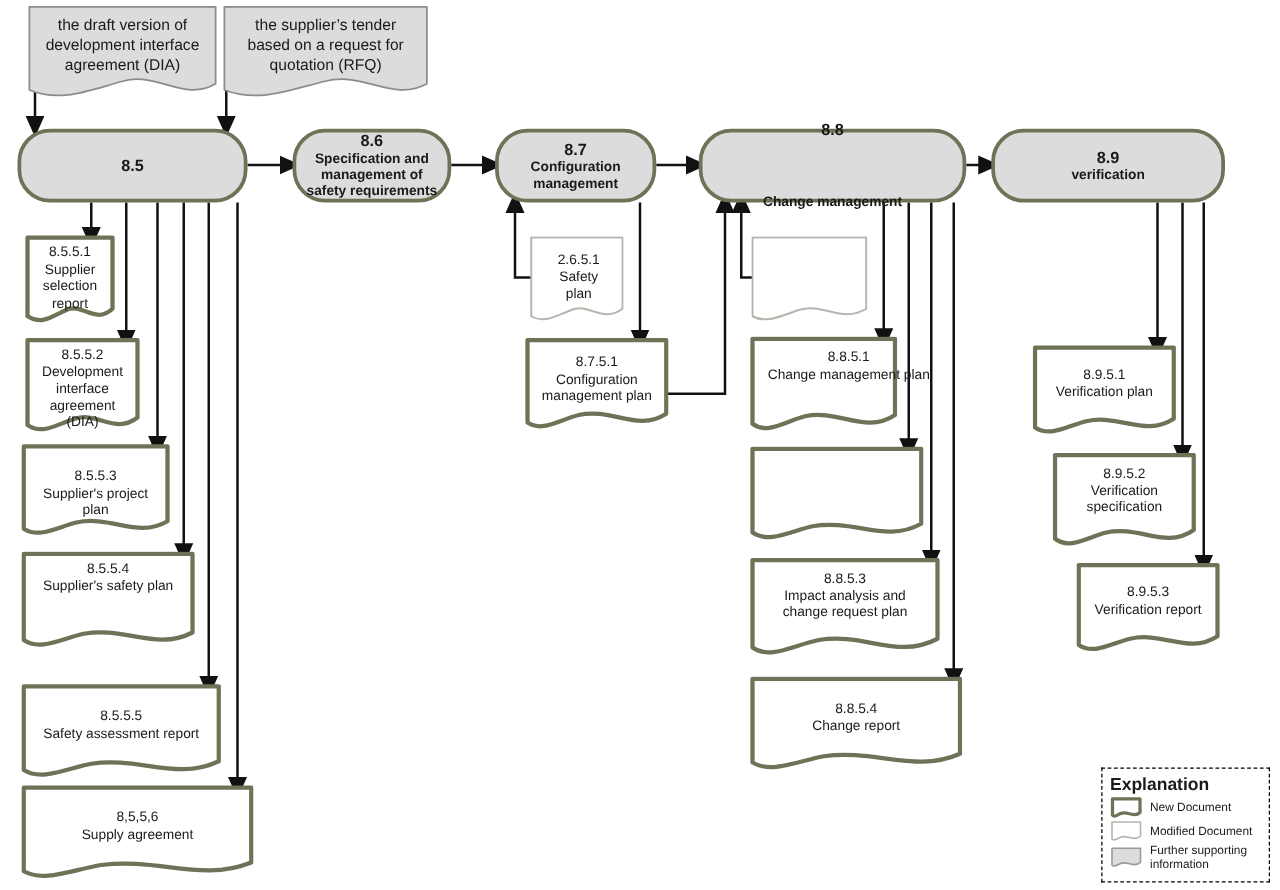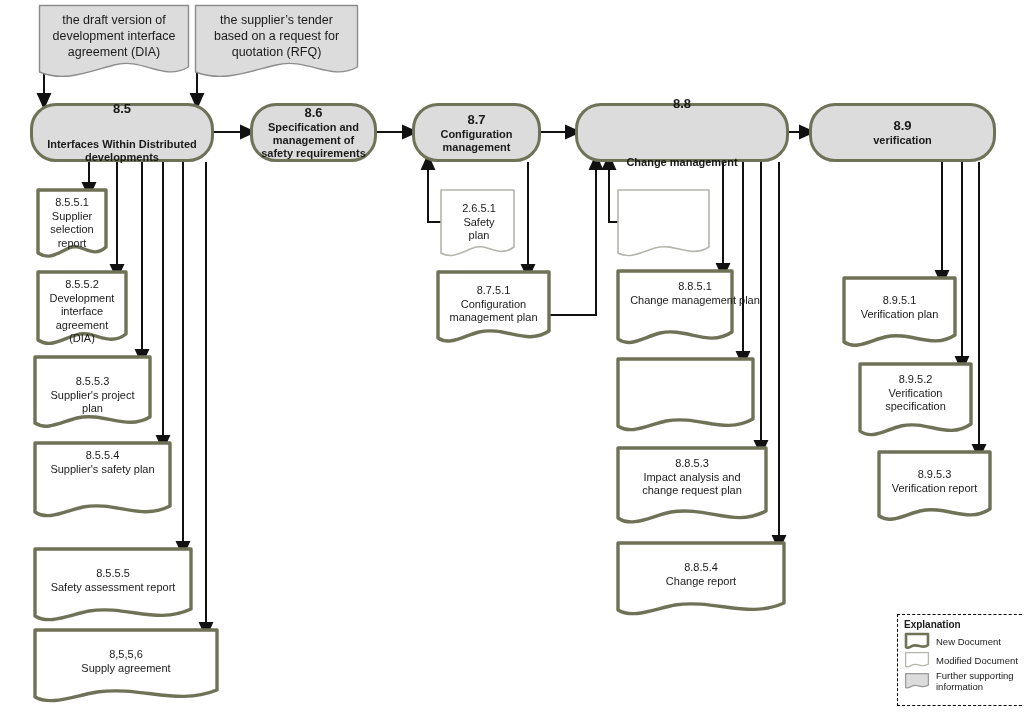--- a/index.html
+++ b/index.html
@@ -1,39 +1,39 @@
 <!DOCTYPE html>
 <html><head>
 <meta charset="utf-8">
 <style>
   html,body{margin:0;padding:0;background:#ffffff;}
   body{width:1024px;height:712px;position:relative;overflow:hidden;
        font-family:"Liberation Sans","DejaVu Sans",sans-serif;color:#1a1a1a;}
-  #stage{position:absolute;left:16px;top:0;width:928px;height:712px;}
+  #stage{position:absolute;left:0;top:0;width:928px;height:712px;}
   svg#wires{position:absolute;left:0;top:0;width:1024px;height:712px;pointer-events:none;}
 
   
   .proc{position:absolute;box-sizing:border-box;background:#dcdcdc;
         border:3px solid #6f7257;border-radius:26px;
         display:flex;flex-direction:column;align-items:center;justify-content:center;
         text-align:center;z-index:3;}
   .proc .num{font-weight:bold;font-size:13px;line-height:15px;margin-bottom:1px;}
   .proc .ttl{font-weight:bold;font-size:11px;line-height:13px;padding:0 8px;}
 
   
   .doc{position:absolute;z-index:2;}
   .doc svg{position:absolute;left:0;top:0;}
   .doc .txt{position:absolute;left:0;top:0;width:100%;box-sizing:border-box;
             text-align:center;font-size:11px;line-height:13.5px;padding:8px 9px 0 9px;}
   .doc.supporting .txt{font-size:12.5px;line-height:16px;padding-top:8px;}
 
   
   #legend{position:absolute;left:881px;top:614px;width:135px;height:92px;
           box-sizing:border-box;border:1.6px dashed #000;background:#fff;z-index:6;}
-  #legend .lg-title{font-size:10px;font-weight:bold;margin:4px 0 2px 6px;}
+  #legend .lg-title{font-size:14px;font-weight:bold;margin:4px 0 2px 6px;}
   .lg-row{display:flex;align-items:center;margin:1px 0 0 6px;}
   .lg-row .lg-ico{width:26px;height:18px;flex:0 0 26px;margin-right:6px;}
   .lg-row .lg-lbl{font-size:9.5px;line-height:11px;}
 </style>
 </head>
 <body>
 
 <div id="stage">
 
   <svg id="wires" viewBox="0 0 1024 712">
@@ -87,21 +87,20 @@
 
   <div class="doc supporting" style="left:178px;top:4px;width:165px;height:78px;">
     <svg width="165" height="78" viewBox="0 0 165 78">
       <path d="M1.5,1.5 L163.5,1.5 L163.5,63 C136,78 114,53 82,61 C50,69 28,78 1.5,68 Z" fill="#dcdcdc" stroke="#8c8c8c" stroke-width="1.4" stroke-linejoin="round"></path>
     </svg>
     <div class="txt">the supplier’s tender based on a request for quotation (RFQ)</div>
   </div>
 
   <div class="proc" style="left:14px;top:103px;width:184px;height:59px;gap:21px;">
     <div class="num">8.5</div>
-    <div class="ttl">Interfaces Within Distributed developments</div>
   </div>
   <div class="proc" style="left:234px;top:103px;width:127px;height:59px;">
     <div class="num">8.6</div>
     <div class="ttl">Specification and management of safety requirements</div>
   </div>
   <div class="proc" style="left:396px;top:103px;width:129px;height:59px;">
     <div class="num">8.7</div>
     <div class="ttl">Configuration management</div>
   </div>
   <div class="proc" style="left:559px;top:103px;width:214px;height:59px;gap:44px;">

